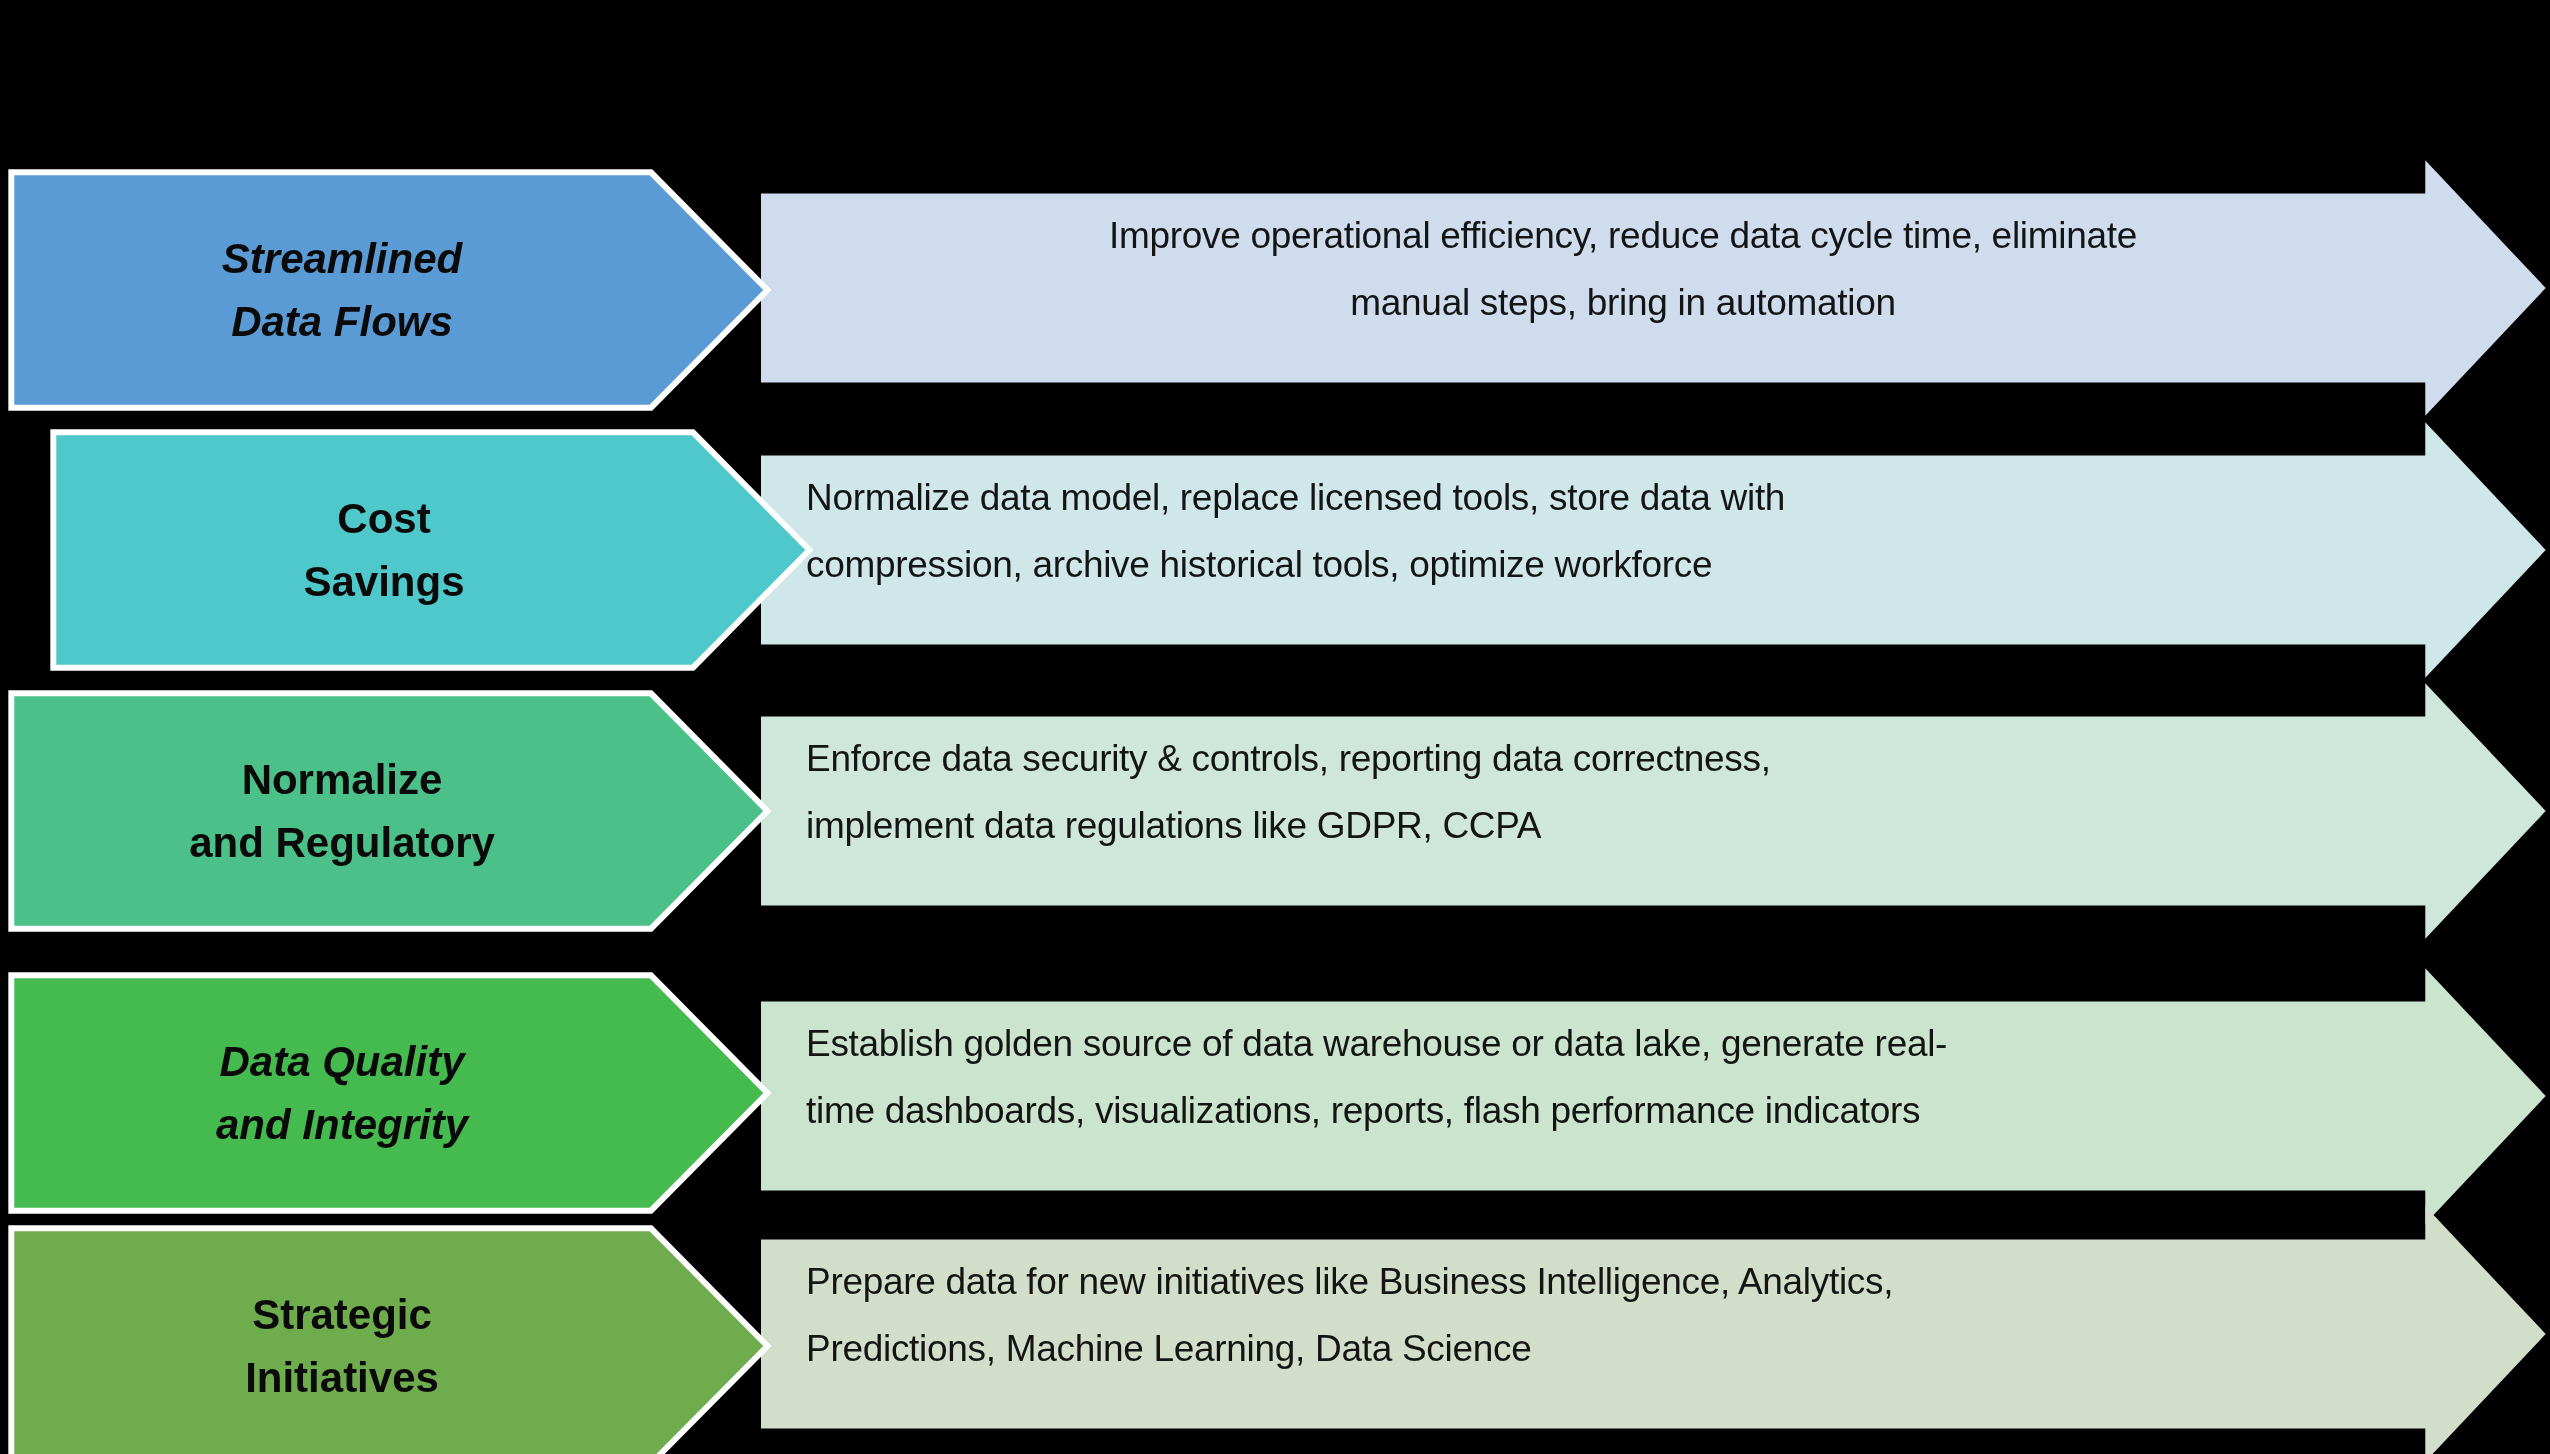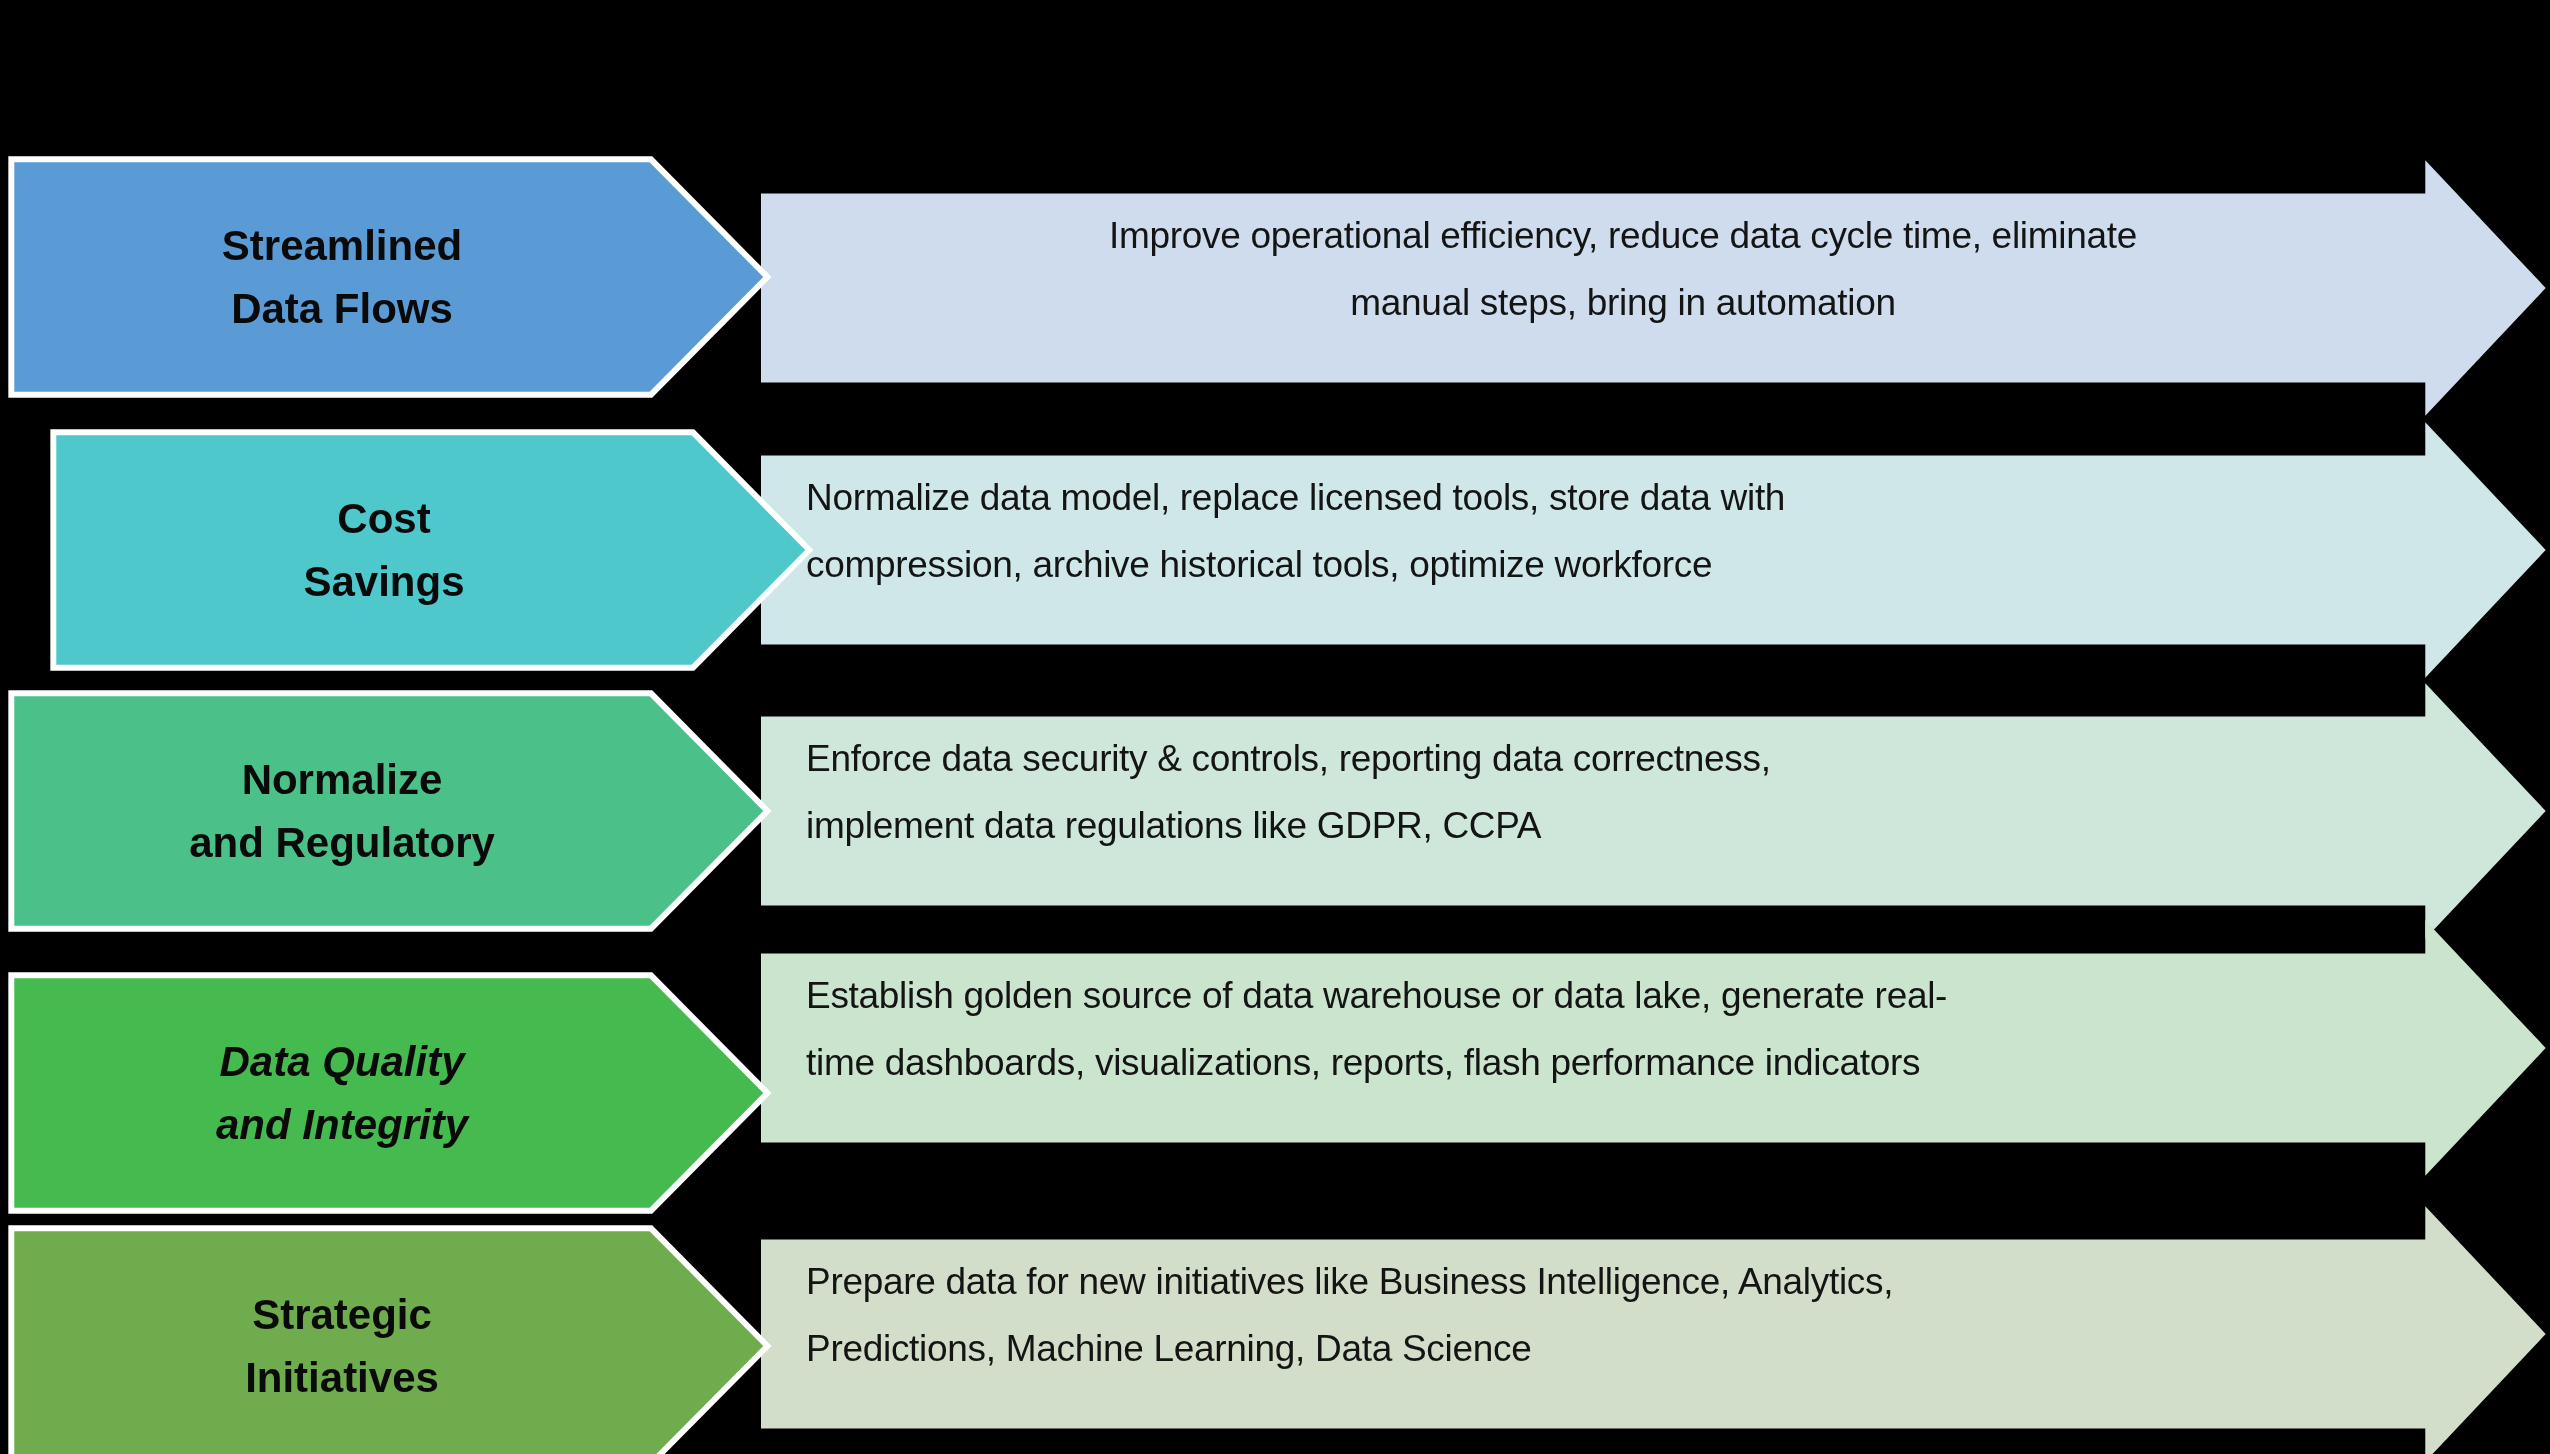--- a/index.html
+++ b/index.html
@@ -17,22 +17,22 @@
 
   .row-pent { position:absolute; left:8px; width:764px; height:242px; }
   .row-pent svg { position:absolute; left:0; top:0; width:100%; height:100%; display:block; }
   .pent-label {
     position:absolute; left:0; top:0; width:668px; height:100%;
     display:flex; flex-direction:column; justify-content:center; align-items:center;
     font-size:42px; font-weight:700; line-height:1.5; text-align:center;
     color:#0a0a0a; white-space:pre-line;
   }
 
-  .t1 { top:159px;text-align:center; } .t2 { top:421px; } .t3 { top:682px;padding-left:18px; } .t4 { top:919px; } .t5 { top:1205px; }
-  .p1 { top:156px; } .p2 { top:429px;margin-left:42px; } .p3 { top:690px; } .p4 { top:972px;font-style:italic; } .p5 { top:1213px;margin-top:12px; }
+  .t1 { top:159px;text-align:center; } .t2 { top:421px; } .t3 { top:682px;padding-left:18px; } .t4 { top:967px; } .t5 { top:1205px; }
+  .p1 { top:169px;font-style:italic; } .p2 { top:429px;margin-left:42px; } .p3 { top:690px; } .p4 { top:972px;font-style:italic; } .p5 { top:1213px;margin-top:12px; }
 </style>
 </head>
 <body>
 
 <div class="stage" style="background: rgb(0, 0, 0);">
 
   <div class="row-band t1">
     <svg viewBox="0 0 2700 390" preserveAspectRatio="none">
       <polygon points="0,52 2516,52 2516,2 2698,195 2516,388 2516,338 0,338" fill="#CEDCEE"></polygon>
     </svg>

